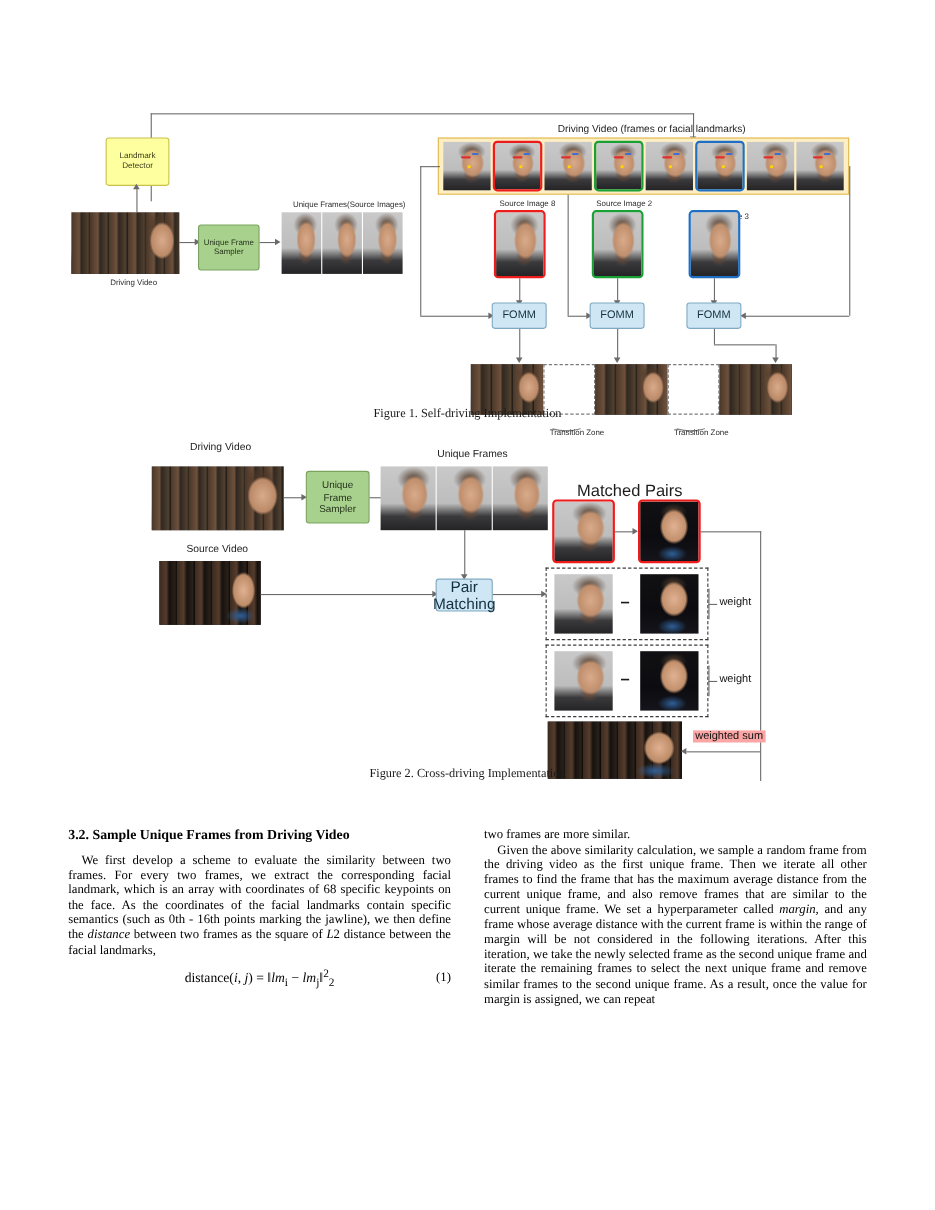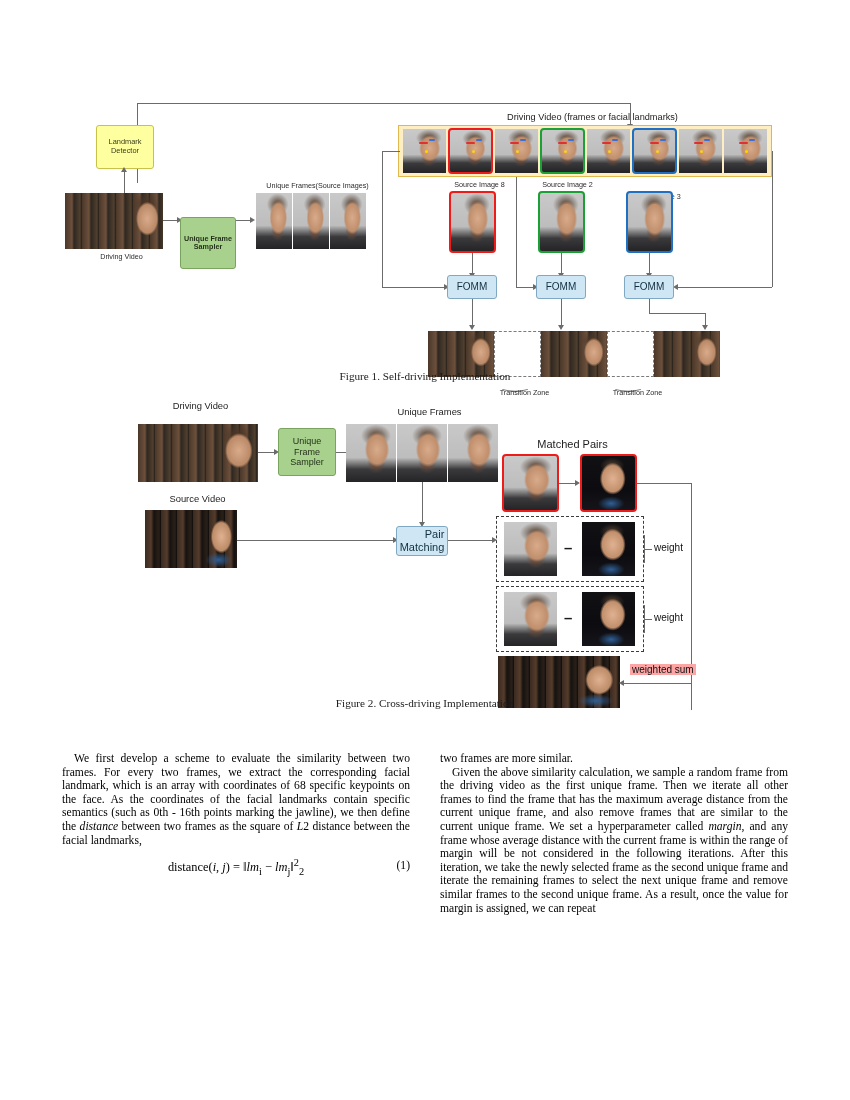--- a/index.html
+++ b/index.html
@@ -245,21 +245,21 @@
     </div>
     <div class="ln lnv" style="left:64px; top:74px; height:24px;"></div>
     <div class="arw arw-u" style="left:61px; top:72px;"></div>
 
     <div class="strip strip-a" style="left:5px; top:98px; width:98px; height:56px;"></div>
     <div class="lbl lbl-c" style="left:54px; top:157px; font-size:7.2px;">Driving Video</div>
 
     <div class="ln lnh" style="left:103px; top:125px; width:16px;"></div>
     <div class="arw arw-r" style="left:117px; top:121.5px;"></div>
 
-    <div class="node node-green" style="left:120px; top:122px; width:56px; height:52px; font-size:7.2px;font-weight:bold;">
+    <div class="node node-green" style="left:120px; top:109px; width:56px; height:42px; font-size:7.2px;">
       <span style="white-space:pre-line">Unique Frame
 Sampler</span>
     </div>
     <div class="ln lnh" style="left:176px; top:125px; width:16px;"></div>
     <div class="arw arw-r" style="left:190px; top:121.5px;"></div>
 
     <div class="lbl lbl-c" style="left:250px; top:86px; font-size:7.2px;">Unique Frames(Source Images)</div>
     <div class="frame face-a" style="left:196px; top:98px; width:36px; height:56px;"></div>
     <div class="frame face-a" style="left:233px; top:98px; width:36px; height:56px;"></div>
     <div class="frame face-a" style="left:270px; top:98px; width:36px; height:56px;"></div>
@@ -392,28 +392,28 @@
 
     <div class="ln lnv" style="left:292px; top:84px; height:42px;"></div>
     <div class="arw arw-d" style="left:289px; top:124px;"></div>
 
     <div class="lbl lbl-c" style="left:60px; top:95px; font-size:9.4px; color:#1c1c1c;">Source Video</div>
     <div class="strip strip-b" style="left:15px; top:112px; width:92px; height:58px;"></div>
 
     <div class="ln lnh" style="left:107px; top:142px; width:158px;"></div>
     <div class="arw arw-r" style="left:263px; top:138.5px;"></div>
 
-    <div class="node node-blue" style="left:266px; top:128px; width:52px; height:30px; font-size:11px;text-align:right;">
+    <div class="node node-blue" style="left:266px; top:128px; width:52px; height:30px; font-size:14px;">
       <span style="white-space:pre-line">Pair
 Matching</span>
     </div>
     <div class="ln lnh" style="left:318px; top:142px; width:46px;"></div>
     <div class="arw arw-r" style="left:362px; top:138.5px;"></div>
 
-    <div class="lbl lbl-c" style="left:435px; top:40px; font-size:11px; color:#1c1c1c;">Matched Pairs</div>
+    <div class="lbl lbl-c" style="left:435px; top:40px; font-size:15px; color:#1c1c1c;">Matched Pairs</div>
     <div class="frame face-a bx-red" style="left:372px; top:56px; width:57px; height:58px;"></div>
     <div class="frame face-b bx-red" style="left:450px; top:56px; width:57px; height:58px;"></div>
     <div class="ln lnh" style="left:429px; top:85px; width:18px;"></div>
     <div class="arw arw-r" style="left:445px; top:81.5px;"></div>
 
     <div class="dashed-grp" style="left:366px; top:118px; width:148px; height:66px;"></div>
     <div class="frame face-a" style="left:374px; top:124px; width:53px; height:54px;"></div>
     <div class="minus" style="left:434px; top:141px; font-size:15px;">–</div>
     <div class="frame face-b" style="left:452px; top:124px; width:53px; height:54px;"></div>
 
@@ -435,20 +435,21 @@
 
     <div class="strip strip-b" style="left:368px; top:258px; width:122px; height:52px;"></div>
     <div class="ln lnh" style="left:494px; top:285px; width:67px;"></div>
     <div class="arw arw-l" style="left:489px; top:281.5px;"></div>
     <div class="lbl" style="left:500px; top:266px; font-size:10px; color:#111; background:#fca5a5; padding:0 2px;">weighted sum</div>
   </div>
 
   <div class="fig-caption" id="fig2-caption">Figure 2. Cross-driving Implementation</div>
 
   <div class="col" id="col-left">
+    <h3 class="sec">3.2. Sample Unique Frames from Driving Video</h3>
     <p class="par">We first develop a scheme to evaluate the similarity between two frames. For every two frames, we extract the corresponding facial landmark, which is an array with coordinates of 68 specific keypoints on the face. As the coordinates of the facial landmarks contain specific semantics (such as 0th - 16th points marking the jawline), we then define the <i>distance</i> between two frames as the square of <i>L</i>2 distance between the facial landmarks,</p>
 
     <div class="eq-wrap">
       <span class="eq-body">distance(<i>i</i>, <i>j</i>) = ‖<i>lm</i><sub>i</sub> − <i>lm</i><sub>j</sub>‖<sup>2</sup><sub>2</sub></span>
       <span class="eq-num">(1)</span>
     </div>
 
   </div>
 
   <div class="col" id="col-right">

